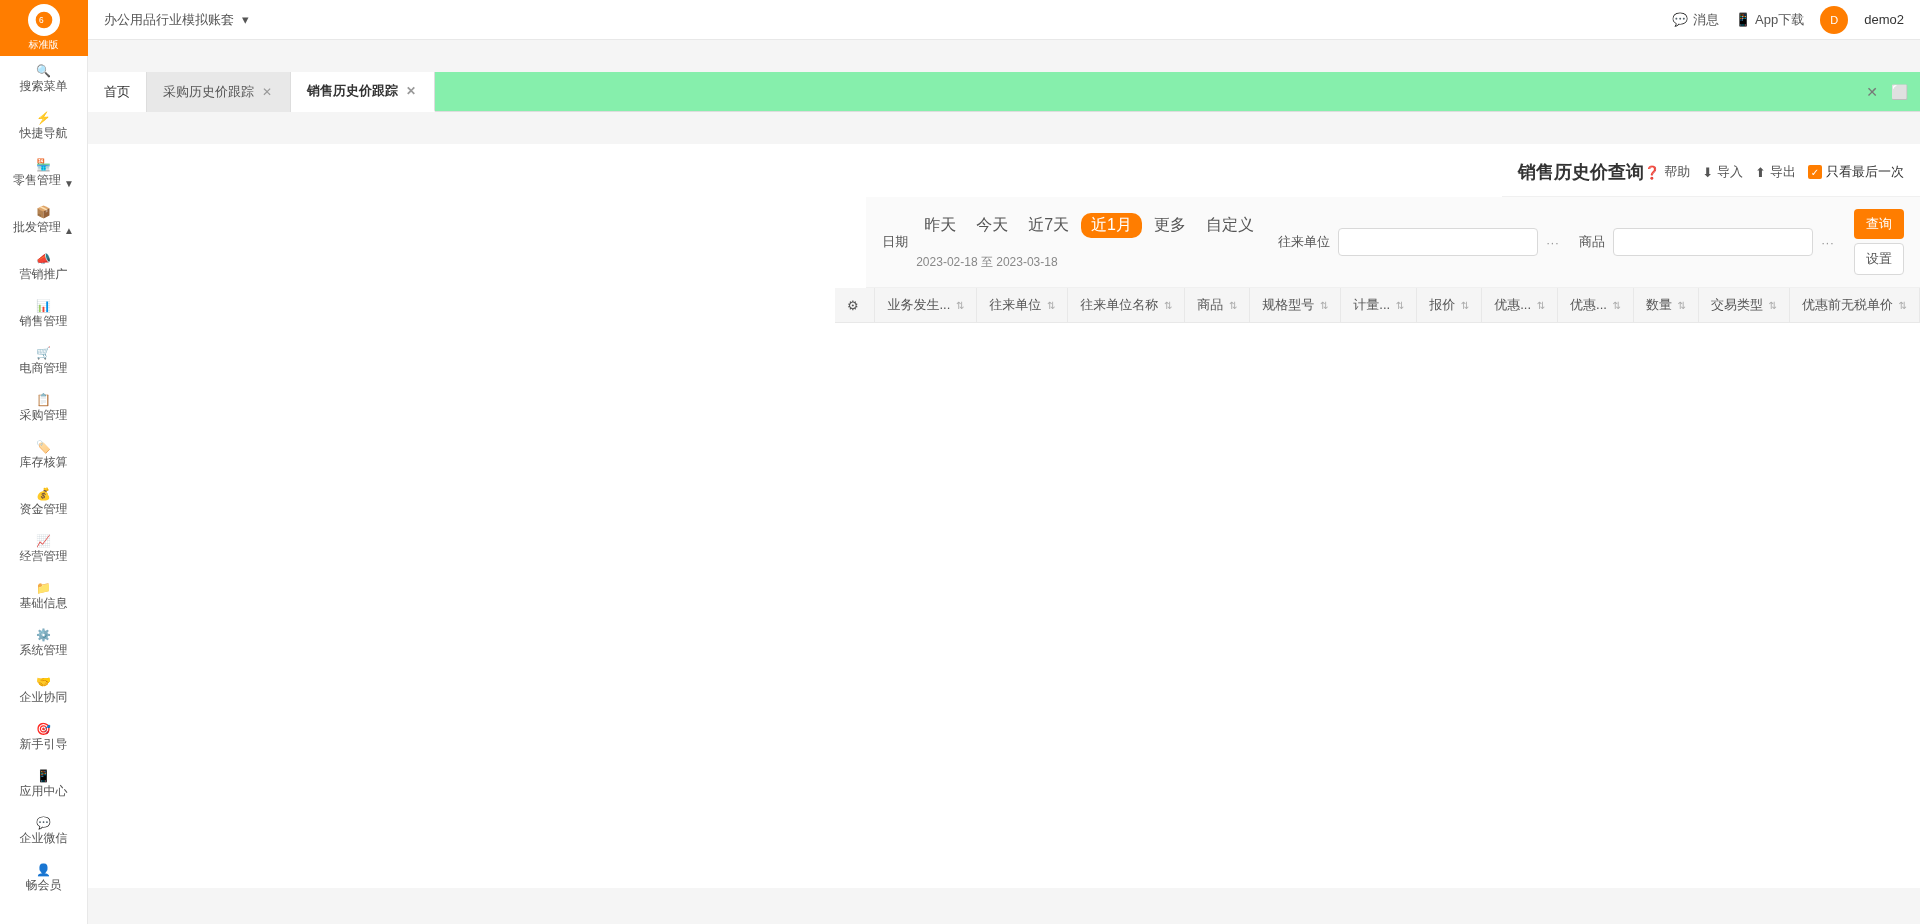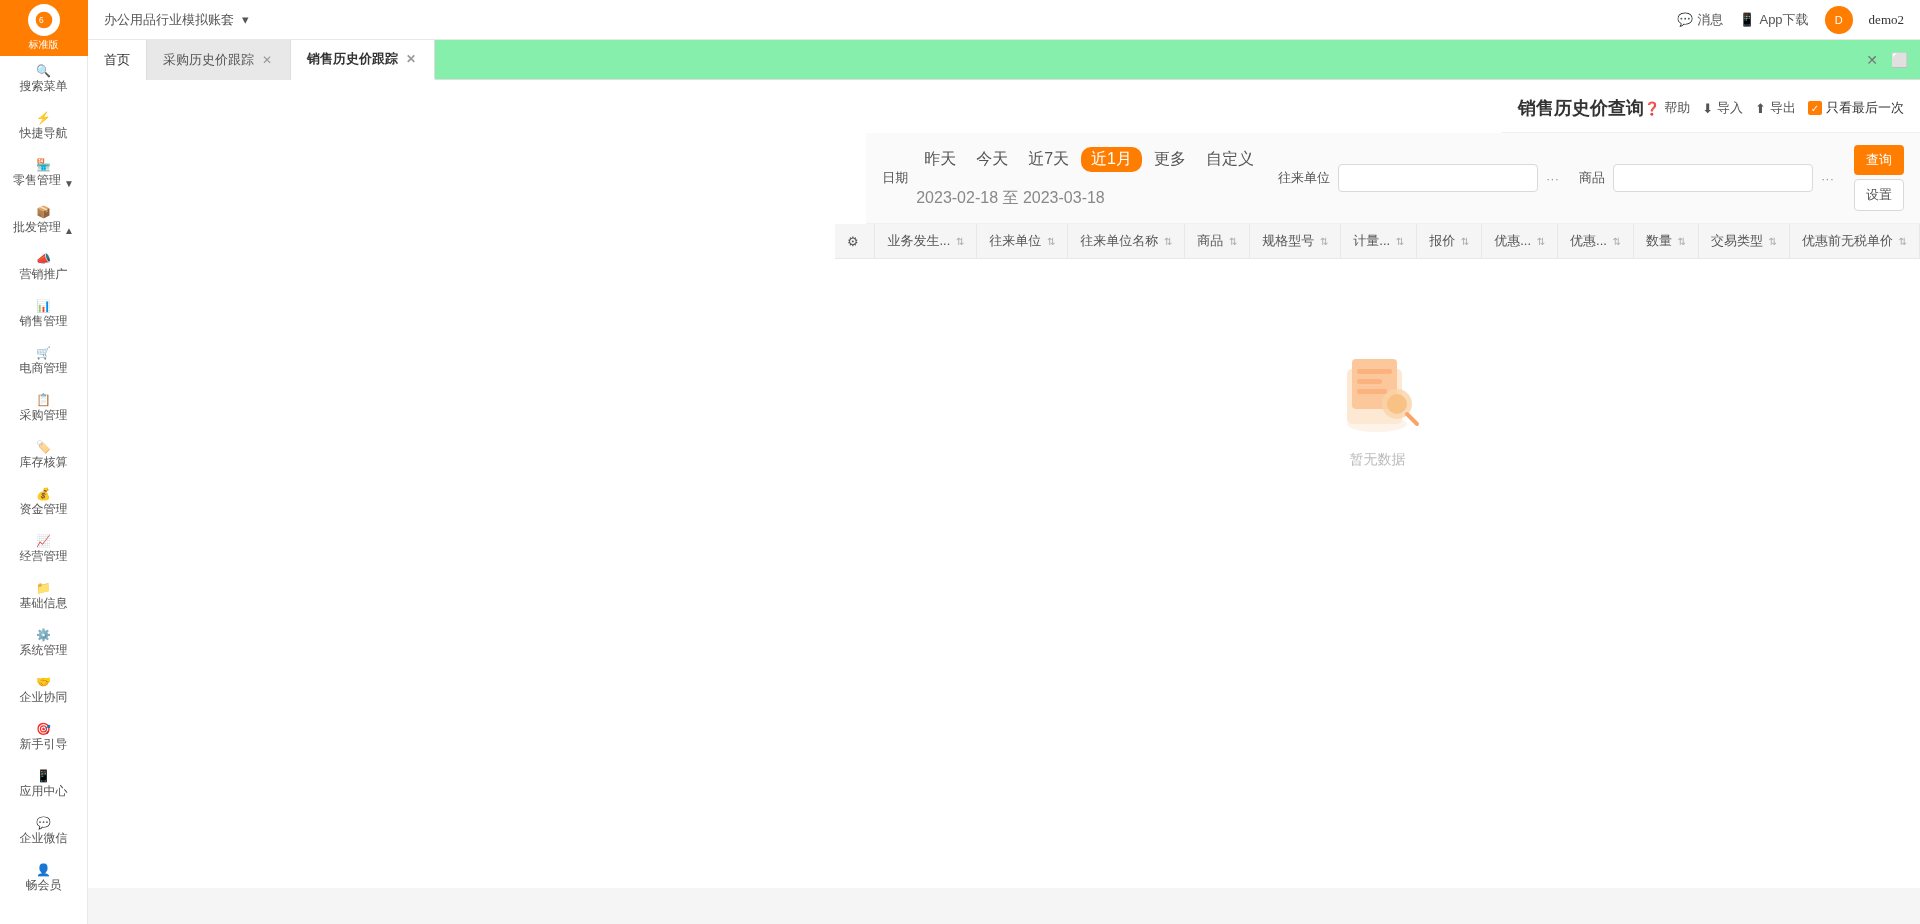--- a/index.html
+++ b/index.html
@@ -11,21 +11,21 @@
     .logo-icon { width: 32px; height: 32px; background: #fff; border-radius: 50%; display: flex; align-items: center; justify-content: center; }
     .logo-icon svg { width: 20px; height: 20px; }
     .logo-text { color: #fff; font-size: 10px; margin-top: 2px; }
 
     .sidebar-nav { display: flex; flex-direction: column; width: 100%; flex: 1; overflow-y: auto; }
     .sidebar-section-item { width: 100%; padding: 8px 0; display: flex; flex-direction: column; align-items: center; cursor: pointer; color: #555; font-size: 12px; }
     .sidebar-section-item .item-label { display: flex; align-items: flex-end; gap: 3px; }
     .sidebar-section-item .arrow { font-size: 10px; }
 
     
-    .main { flex: 1; display: flex; flex-direction: column; height: 888px; overflow: hidden; }
+    .main { flex: 1; display: flex; flex-direction: column; height: 888px; overflow: hidden; gap: 32px; }
 
     
     .topbar { height: 40px; background: #fff; border-bottom: 1px solid #e8e8e8; display: flex; align-items: center; padding: 0 16px; justify-content: space-between; flex-shrink: 0; }
     .topbar-left { display: flex; align-items: center; gap: 8px; }
     .topbar-title { font-size: 13px; color: #555; }
     .topbar-dropdown { font-size: 13px; color: #555; cursor: pointer; }
     .topbar-right { display: flex; align-items: center; gap: 16px; }
     .topbar-btn { display: flex; align-items: center; gap: 4px; color: #555; cursor: pointer; font-size: 13px; }
     .user-avatar { width: 28px; height: 28px; border-radius: 50%; background: #ff7d00; display: flex; align-items: center; justify-content: center; color: #fff; font-size: 11px; cursor: pointer; }
 
@@ -49,21 +49,21 @@
     .checkbox-checked { width: 14px; height: 14px; background: #ff7d00; border-radius: 2px; display: flex; align-items: center; justify-content: center; }
     .checkbox-checked::after { content: '✓'; color: #fff; font-size: 10px; }
 
     
     .filter-area { padding: 12px 16px; border-bottom: 1px solid #f0f0f0; display: flex; align-items: center; gap: 16px; flex-wrap: wrap; flex-shrink: 0; background: #fafafa; }
     .filter-group { display: flex; align-items: center; gap: 8px; }
     .filter-label { color: #555; font-size: 13px; white-space: nowrap; }
     .date-btns { display: flex; align-items: center; gap: 4px; }
     .date-btn { padding: 2px 8px; font-size: 16px; color: #555; cursor: pointer; border-radius: 3px; border: none; background: none; }
     .date-btn.active { background: #ff7d00; color: #fff; border-radius: 10px; padding: 2px 10px; }
-    .date-range { font-size: 16px; color: #888; margin-top: 16px; }
+    .date-range { font-size: 12px; color: #888; margin-top: 16px; }
     .filter-date-container { display: flex; flex-direction: column; }
 
     .filter-input { display: flex; align-items: center; gap: 4px; }
     .filter-input-field { min-width: 200px; height: 28px; border: 1px solid #d9d9d9; border-radius: 4px; padding: 0 8px; font-size: 13px; color: #333; background: #fff; }
     .filter-dots { color: #999; font-size: 13px; cursor: pointer; padding: 2px 4px; }
 
     .query-btn { background: #ff7d00; color: #fff; border: none; border-radius: 4px; padding: 6px 12px; font-size: 13px; cursor: pointer; }
     .settings-btn { background: #fff; color: #555; border: 1px solid #d9d9d9; border-radius: 4px; padding: 6px 4px; font-size: 13px; cursor: pointer; }
     .filter-action-group { display: flex; flex-direction: column; gap: 4px; }
 
@@ -212,21 +212,21 @@
         <span>💬</span>
         <span>消息</span>
       </div>
       <div class="topbar-btn">
         <span>📱</span>
         <span>App下载</span>
       </div>
       <div class="user-avatar">
         <span>D</span>
       </div>
-      <span style="color:#333;cursor:pointer;font-family:Liberation Serif, serif;">demo2</span>
+      <span style="color:#333;cursor:pointer;">demo2</span>
     </div>
   </div>
 
   <div class="tabs">
     <div class="tab home">
       <span>首页</span>
     </div>
     <div class="tab">
       <span>采购历史价跟踪</span>
       <span class="tab-close">✕</span>
@@ -357,32 +357,16 @@
             <th>
               <span>优惠前无税单价</span>
               <span class="sort-icon">⇅</span>
             </th>
           </tr>
         </thead>
         <tbody>
         </tbody>
       </table>
 
-      <div class="empty-state">
-        <div class="empty-icon">
-          <svg viewBox="0 0 100 100" xmlns="http://www.w3.org/2000/svg" width="100" height="100">
-            <ellipse cx="50" cy="85" rx="30" ry="8" fill="#fde8d4" opacity="0.5"></ellipse>
-            <rect x="20" y="30" width="55" height="55" rx="5" fill="#fde8d4"></rect>
-            <rect x="25" y="20" width="45" height="50" rx="4" fill="#fcc89b"></rect>
-            <rect x="30" y="30" width="35" height="5" rx="2" fill="#f9a56a" opacity="0.6"></rect>
-            <rect x="30" y="40" width="25" height="5" rx="2" fill="#f9a56a" opacity="0.6"></rect>
-            <rect x="30" y="50" width="30" height="5" rx="2" fill="#f9a56a" opacity="0.6"></rect>
-            <circle cx="70" cy="65" r="15" fill="#f9d3a7" opacity="0.8"></circle>
-            <circle cx="70" cy="65" r="10" fill="#f9bd7a" opacity="0.8"></circle>
-            <line x1="80" y1="75" x2="90" y2="85" stroke="#f9a56a" stroke-width="4" stroke-linecap="round"></line>
-          </svg>
-        </div>
-        <div class="empty-text">暂无数据</div>
-      </div>
     </div>
 
   </div>
 </div>
 
 </body></html>

